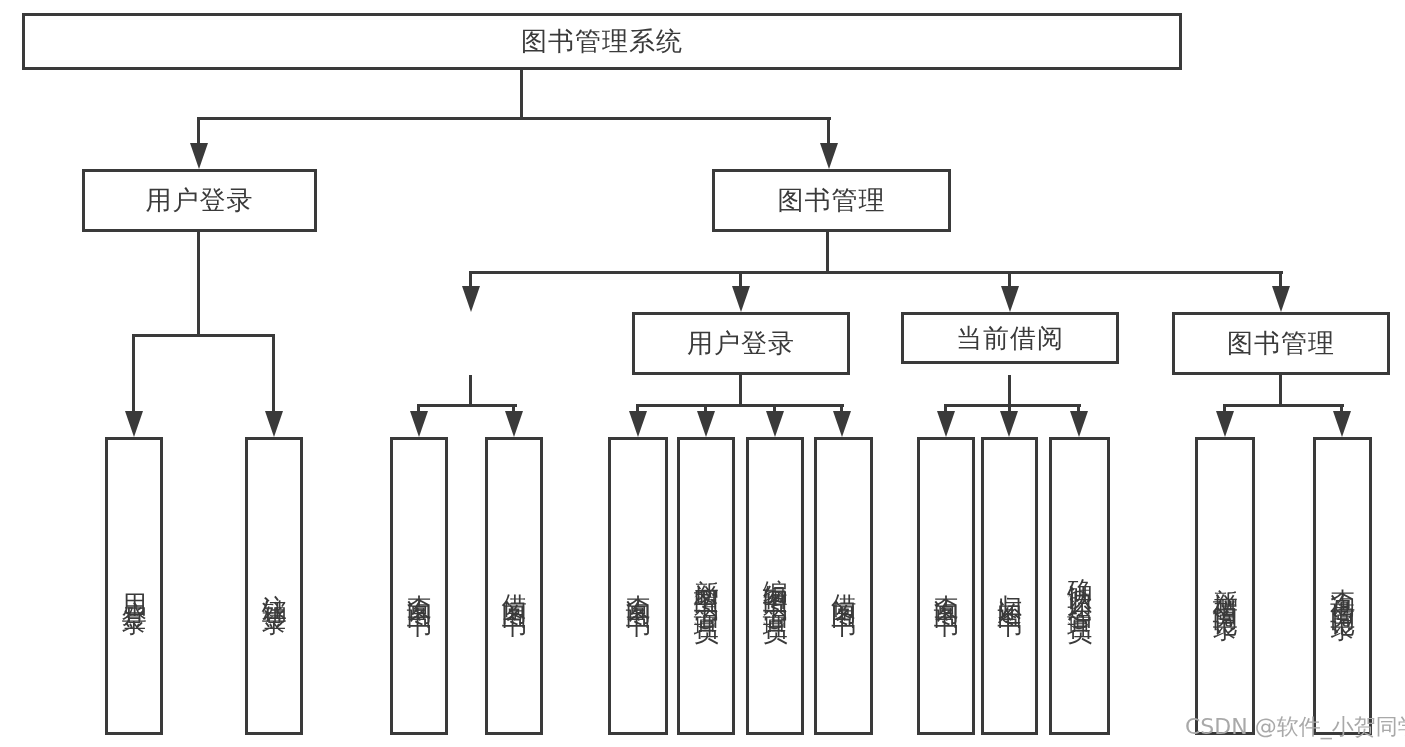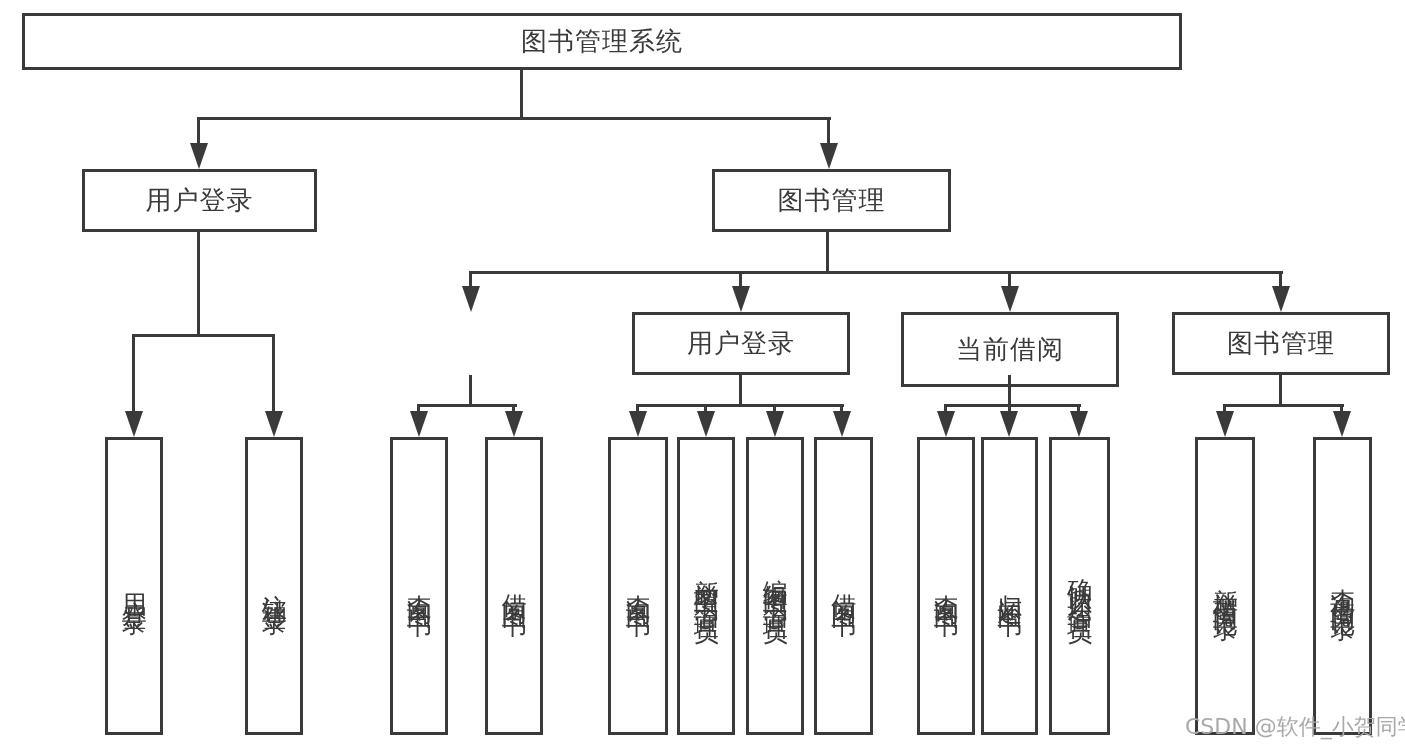--- a/index.html
+++ b/index.html
@@ -85,21 +85,21 @@
   <div class="line" style="left:739px;  top:271px; width:3px; height:18px;"></div>
   <div class="arrow" style="left:732px;  top:286px;"></div>
   <div class="line" style="left:1008px; top:271px; width:3px; height:18px;"></div>
   <div class="arrow" style="left:1001px; top:286px;"></div>
   <div class="line" style="left:1279px; top:271px; width:3px; height:18px;"></div>
   <div class="arrow" style="left:1272px; top:286px;"></div>
 
   <div class="box hbox" style="left:632px; top:312px; width:218px; height:63px;">
     <span>用户登录</span>
   </div>
-  <div class="box hbox" style="left:901px; top:312px; width:218px; height:75px;">
+  <div class="box hbox" style="left:901px; top:312px; width:218px; height:52px;">
     <span>当前借阅</span>
   </div>
   <div class="box hbox" style="left:1172px; top:312px; width:218px; height:63px;">
     <span>图书管理</span>
   </div>
 
   <div class="line" style="left:469px; top:375px; width:3px;   height:31px;"></div>
   <div class="line" style="left:417px; top:404px; width:100px; height:3px;"></div>
   <div class="line" style="left:417px; top:404px; width:3px;   height:10px;"></div>
   <div class="arrow" style="left:410px; top:411px;"></div>

